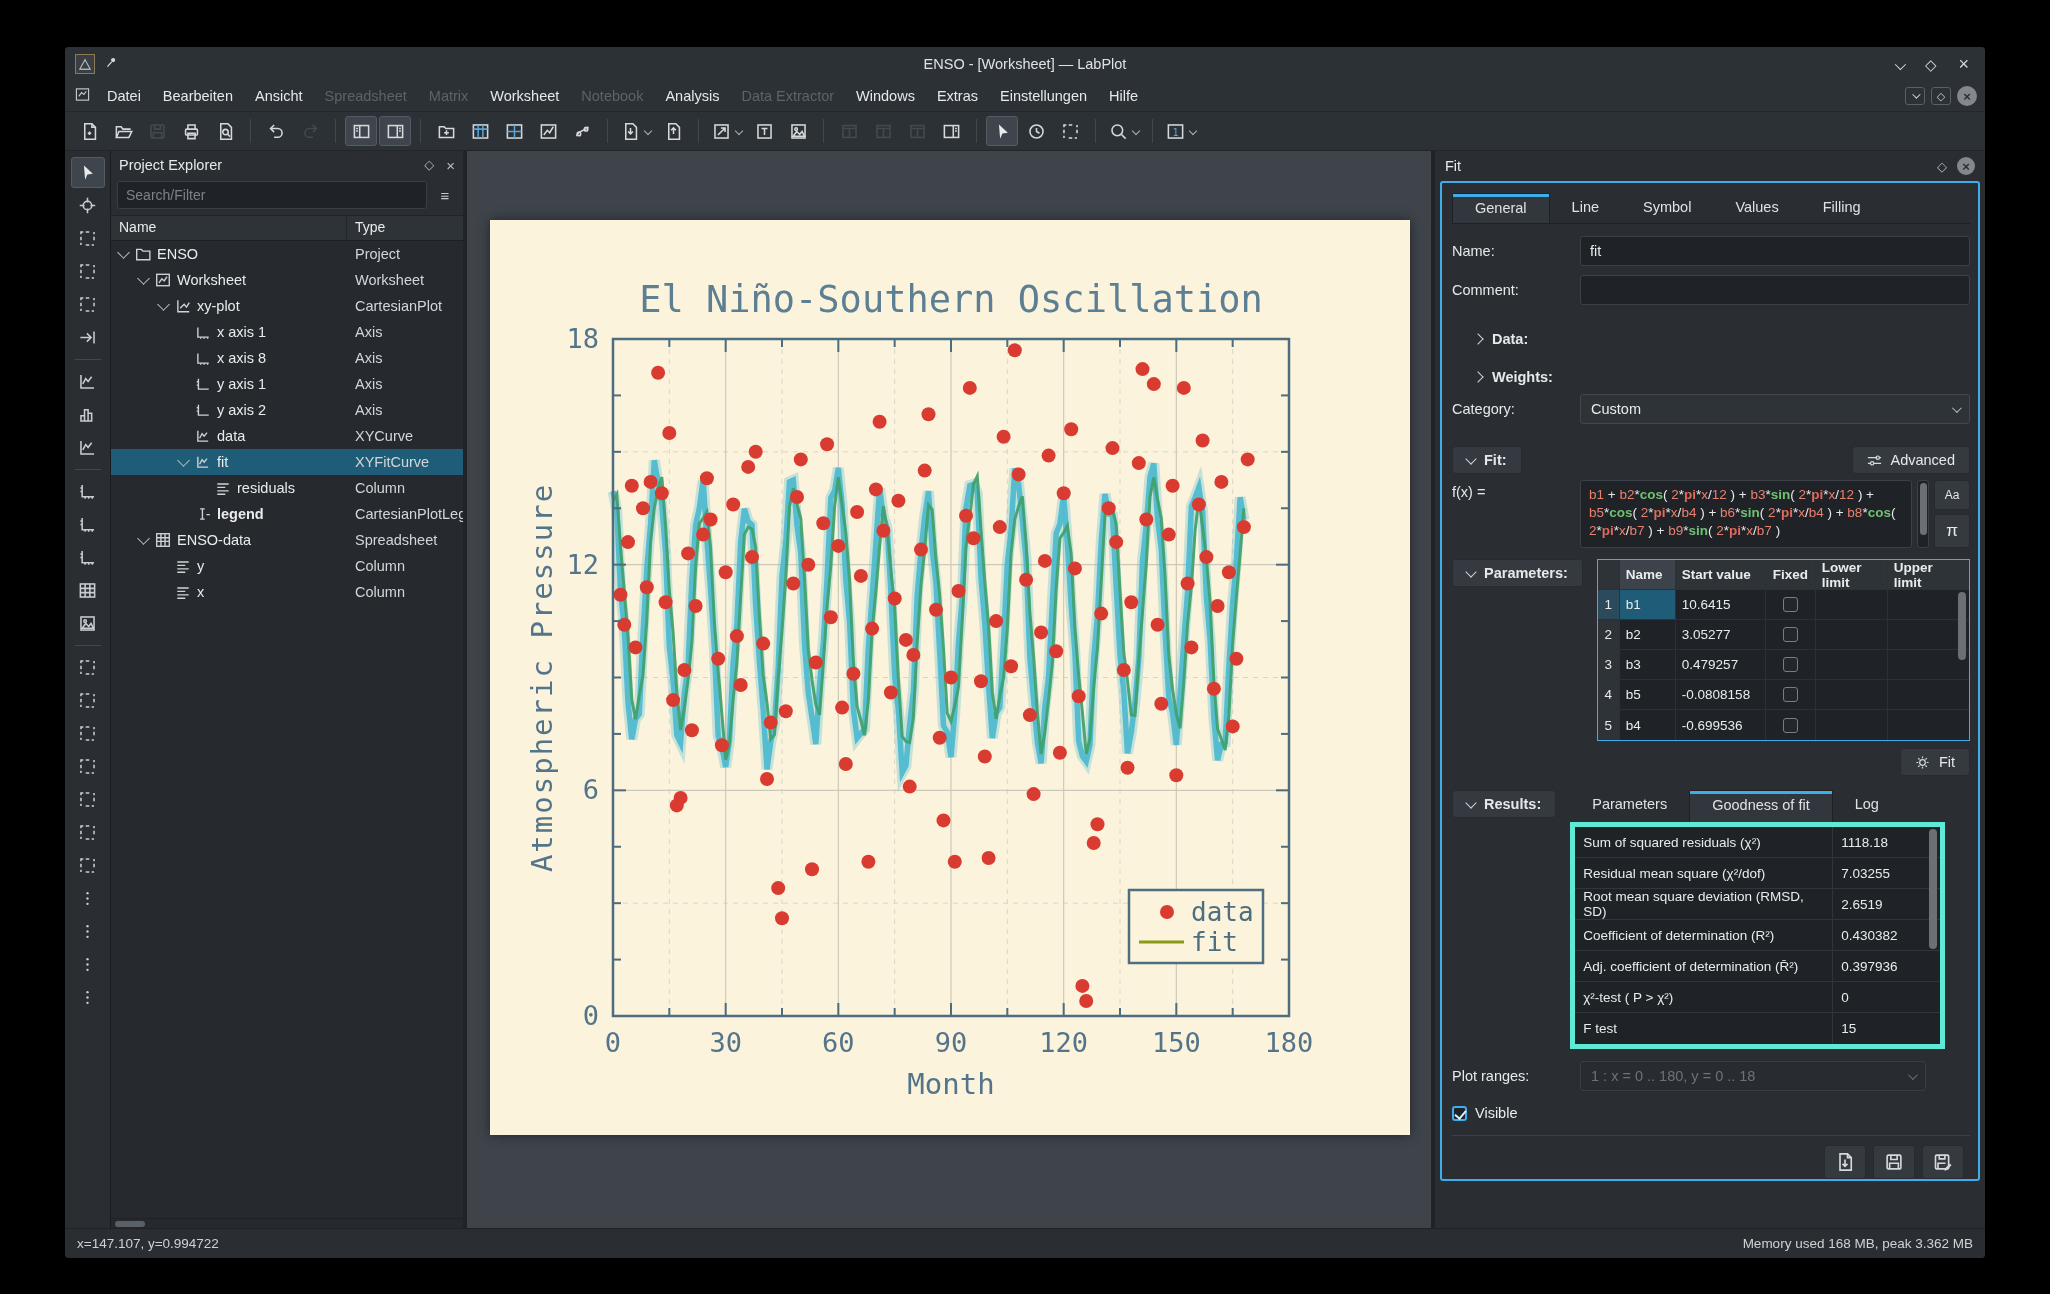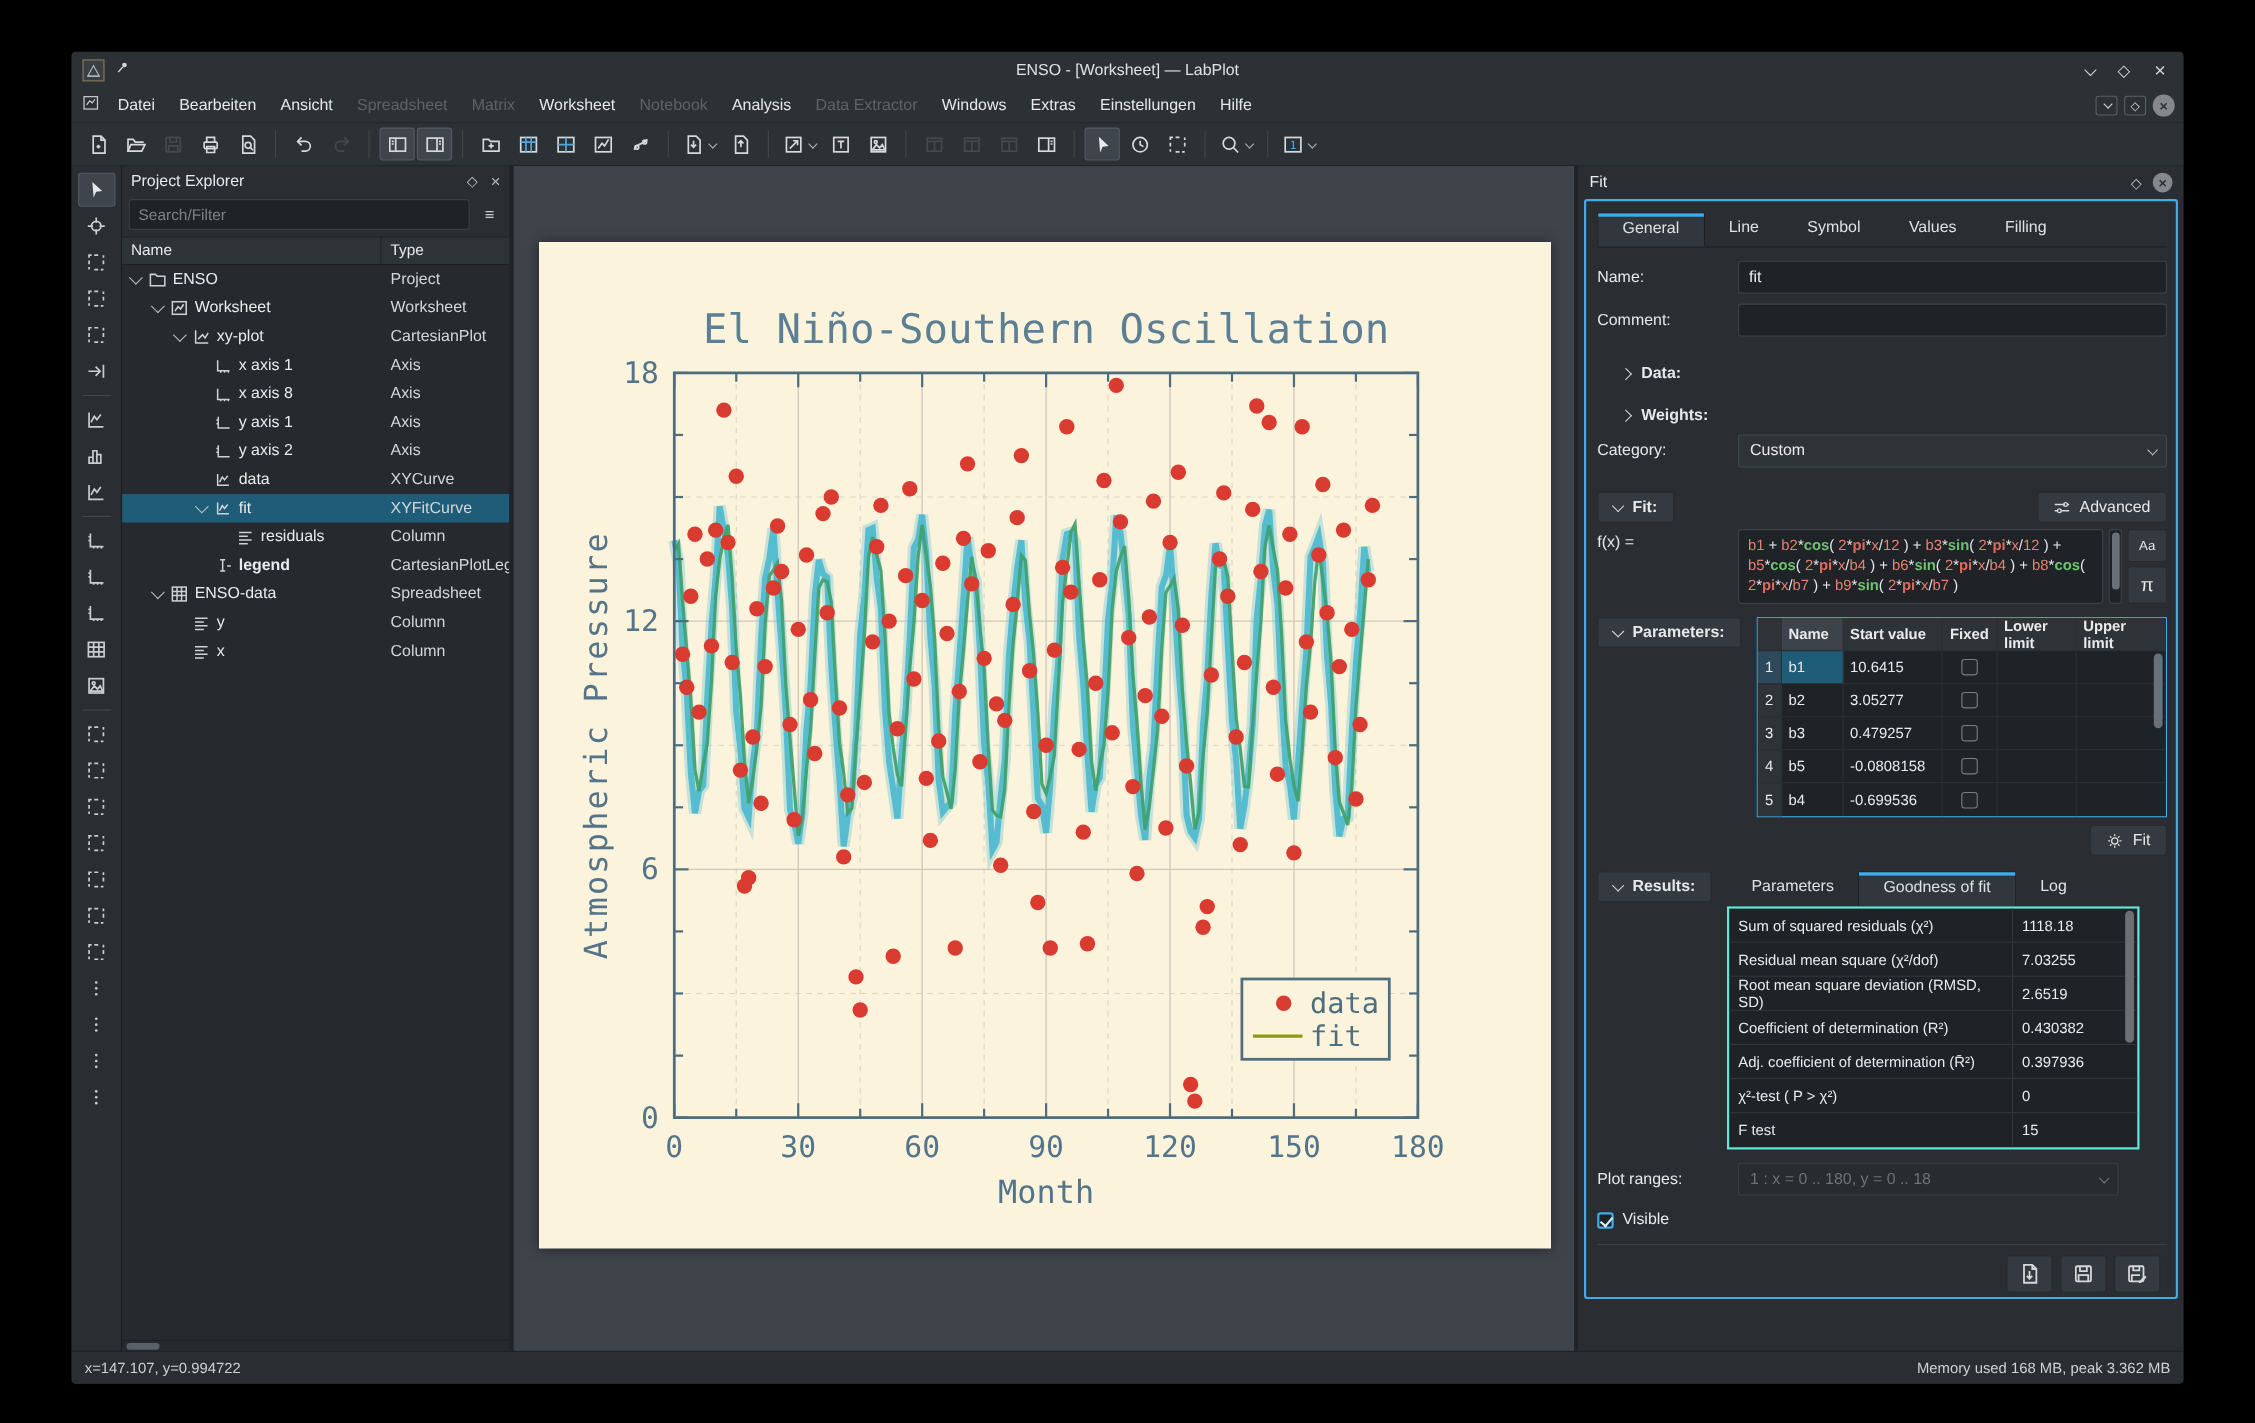--- a/index.html
+++ b/index.html
@@ -104,21 +104,21 @@
 .pc-start{width:90px;flex:0 0 auto}
 .pc-fixed{width:50px;justify-content:center;flex:0 0 auto}
 .pc-low{width:72px;flex:0 0 auto}
 .pc-up{flex:1;border-right:none}
 .prow.header .pcell{background:#2e3338;font-weight:bold}
 .prow.header .pc-name{background:#3c434a}
 .checkbox{width:15px;height:15px;border:1px solid #787d82;border-radius:3px;background:#23272b}
 #ptable .vscroll{position:absolute;right:1px;top:32px;bottom:2px;width:12px}
 #ptable .vscroll .thumb{position:absolute;top:0;left:2px;width:8px;height:68px;border-radius:4px;background:#6a7076}
 
-#rtable{width:375px;border:2px solid #5eead4;background:#1f2327;font-size:13.5px;position:relative}
+#rtable{width:375px;border:5px solid #5eead4;background:#1f2327;font-size:13.5px;position:relative}
 .rrow{display:flex;height:31px;border-bottom:1px solid #31363b}
 .rrow:last-child{border-bottom:none}
 .rrow .rl{width:258px;display:flex;align-items:center;padding:0 8px;border-right:1px solid #31363b}
 .rrow .rv{flex:1;display:flex;align-items:center;padding:0 8px}
 #rtable .vscroll{position:absolute;right:1px;top:2px;bottom:2px;width:12px}
 #rtable .vscroll .thumb{position:absolute;top:0;left:2px;width:8px;height:120px;border-radius:4px;background:#6a7076}
 
 .checkbox.checked{border:2px solid var(--acc);background:#1f2327;position:relative}
 .checkbox.checked:after{content:"";position:absolute;left:3px;top:0px;width:5px;height:9px;border-right:2px solid #d8f0fb;border-bottom:2px solid #d8f0fb;transform:rotate(40deg)}
 .iconbtn{width:42px;height:34px;background:#353a40;border:1px solid #272b2f;border-radius:3px;display:flex;align-items:center;justify-content:center}

